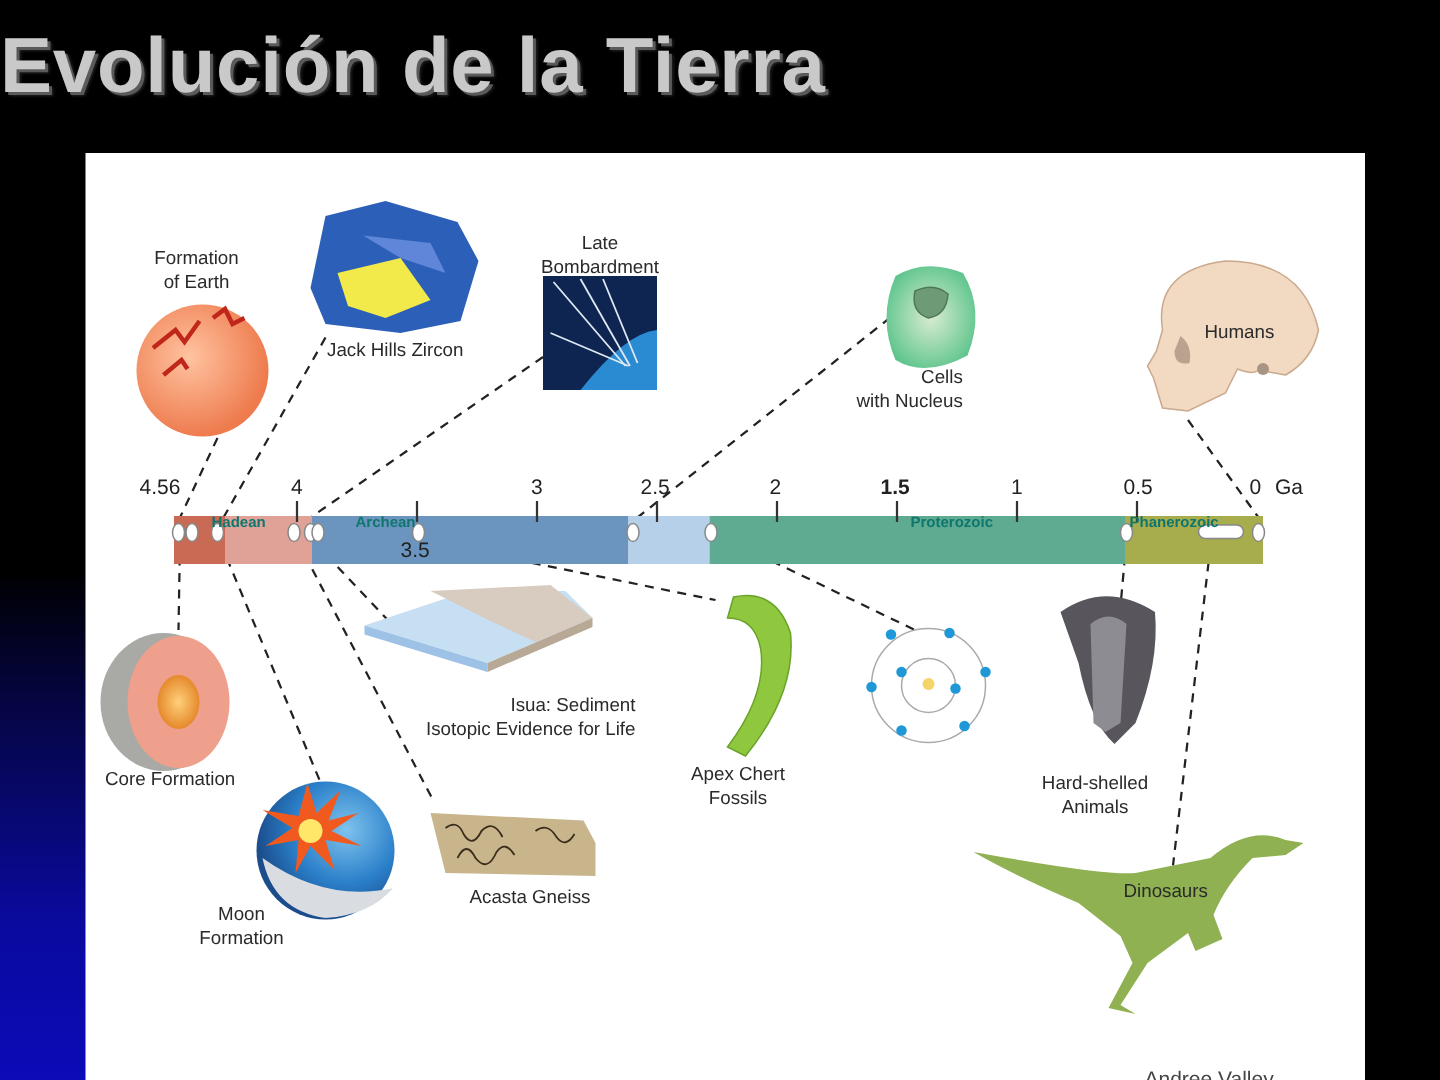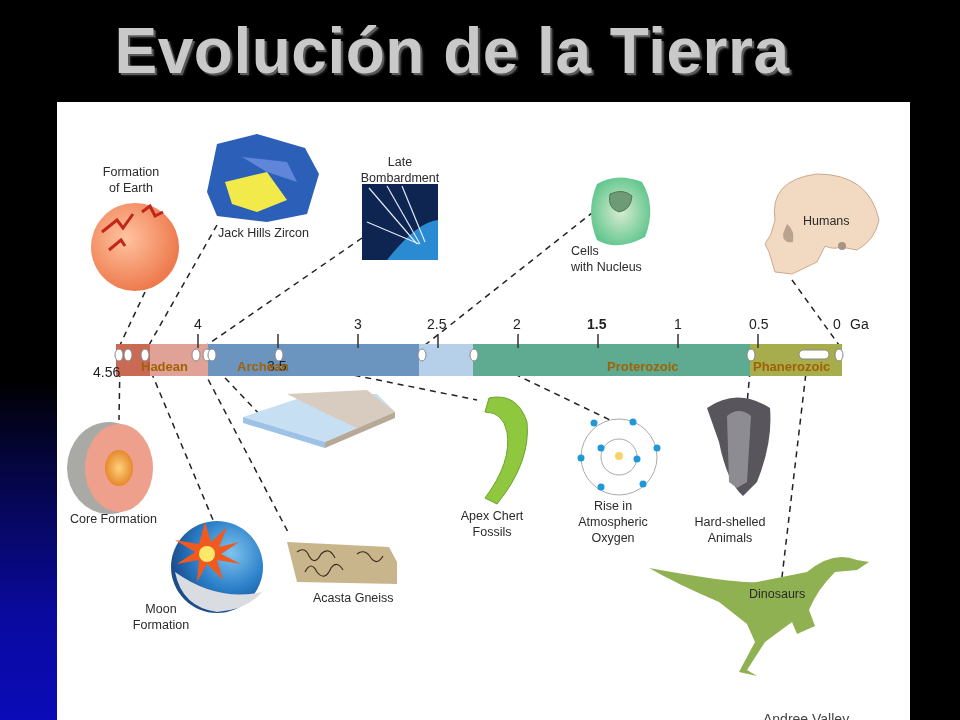--- a/index.html
+++ b/index.html
@@ -6,40 +6,41 @@
   body {
     width: 960px; height: 720px; overflow: hidden; position: relative;
     background: #000;
     font-family: "Liberation Sans", "DejaVu Sans", sans-serif;
   }
   .bg-glow {
     position: absolute; left: 0; top: 380px; width: 60px; height: 340px;
     background: linear-gradient(180deg, #000 0%, #050540 25%, #0a0aa0 70%, #0b0bb8 100%);
   }
   .slide-title {
-    position: absolute; left: 0; top: 14px; width: 904px; text-align: center;
-    font-size: 64px; font-weight: bold; color: #c9c9c9; letter-spacing: 0.5px;
+    position: absolute; left: 0; top: 14px; width: 904px; text-align: left;
+    font-size: 52px; font-weight: bold; color: #c9c9c9; letter-spacing: 0.5px;
     text-shadow: 2px 2px 0 #5a5a5a, 3px 3px 2px #222;
   }
   .panel {
     position: absolute; left: 57px; top: 102px; width: 853px; height: 618px;
     background: #fff; overflow: hidden;
   }
   svg.diagram { position: absolute; left: 0; top: 0; }
   .lbl {
     position: absolute; font-size: 12.5px; color: #2a2a2a; line-height: 16px;
     white-space: pre-line;
+    text-align: right;
   }
   .c { text-align: center; }
   .tick {
     position: absolute; font-size: 14px; color: #222; top: 214px;
   }
   .era {
-    position: absolute; font-size: 13px; font-weight: bold; color: #a16207;
-    top: 257px;
+    position: absolute; font-size: 10px; font-weight: bold; color: #0f766e;
+    top: 241px;
   }
   .credit { position: absolute; font-size: 14px; color: #444; }
 </style>
 </head>
 <body>
 
 <div class="bg-glow"></div>
 <div class="slide-title">Evolución de la Tierra</div>
 
 <div class="panel">
@@ -209,44 +210,43 @@
 
   <div class="lbl c" style="left:34px;top:62px;width:80px;">Formation
 of Earth</div>
   <div class="lbl" style="left:161px;top:123px;">Jack Hills Zircon</div>
   <div class="lbl c" style="left:292px;top:52px;width:102px;">Late
 Bombardment</div>
   <div class="lbl" style="left:514px;top:141px;">Cells
 with Nucleus</div>
   <div class="lbl" style="left:746px;top:111px;">Humans</div>
 
-  <div class="tick" style="left:36px;margin-top:48px;">4.56</div>
+  <div class="tick" style="left:36px;">4.56</div>
   <div class="tick" style="left:137px;">4</div>
   <div class="tick" style="left:210px;margin-top:42px;">3.5</div>
   <div class="tick" style="left:297px;">3</div>
   <div class="tick" style="left:370px;">2.5</div>
   <div class="tick" style="left:456px;">2</div>
   <div class="tick" style="left:530px;font-weight:bold;">1.5</div>
   <div class="tick" style="left:617px;">1</div>
   <div class="tick" style="left:692px;">0.5</div>
   <div class="tick" style="left:776px;">0</div>
   <div class="tick" style="left:793px;">Ga</div>
 
   <div class="era" style="left:84px;">Hadean</div>
   <div class="era" style="left:180px;">Archean</div>
   <div class="era" style="left:550px;">Proterozoic</div>
   <div class="era" style="left:696px;">Phanerozoic</div>
 
   <div class="lbl" style="left:13px;top:409px;">Core Formation</div>
+  <div class="lbl" style="left:227px;top:360px;">Isua: Sediment
+Isotopic Evidence for Life</div>
   <div class="lbl c" style="left:74px;top:499px;width:60px;">Moon
 Formation</div>
   <div class="lbl" style="left:256px;top:488px;">Acasta Gneiss</div>
   <div class="lbl c" style="left:395px;top:406px;width:80px;">Apex Chert
 Fossils</div>
-  <div class="lbl c" style="left:512px;top:396px;width:88px;">Rise in
-Atmospheric
-Oxygen</div>
   <div class="lbl c" style="left:630px;top:412px;width:86px;">Hard-shelled
 Animals</div>
   <div class="lbl" style="left:692px;top:484px;">Dinosaurs</div>
 
   <div class="credit" style="left:706px;top:609px;">Andree Valley</div>
 </div>
 
 </body></html>

